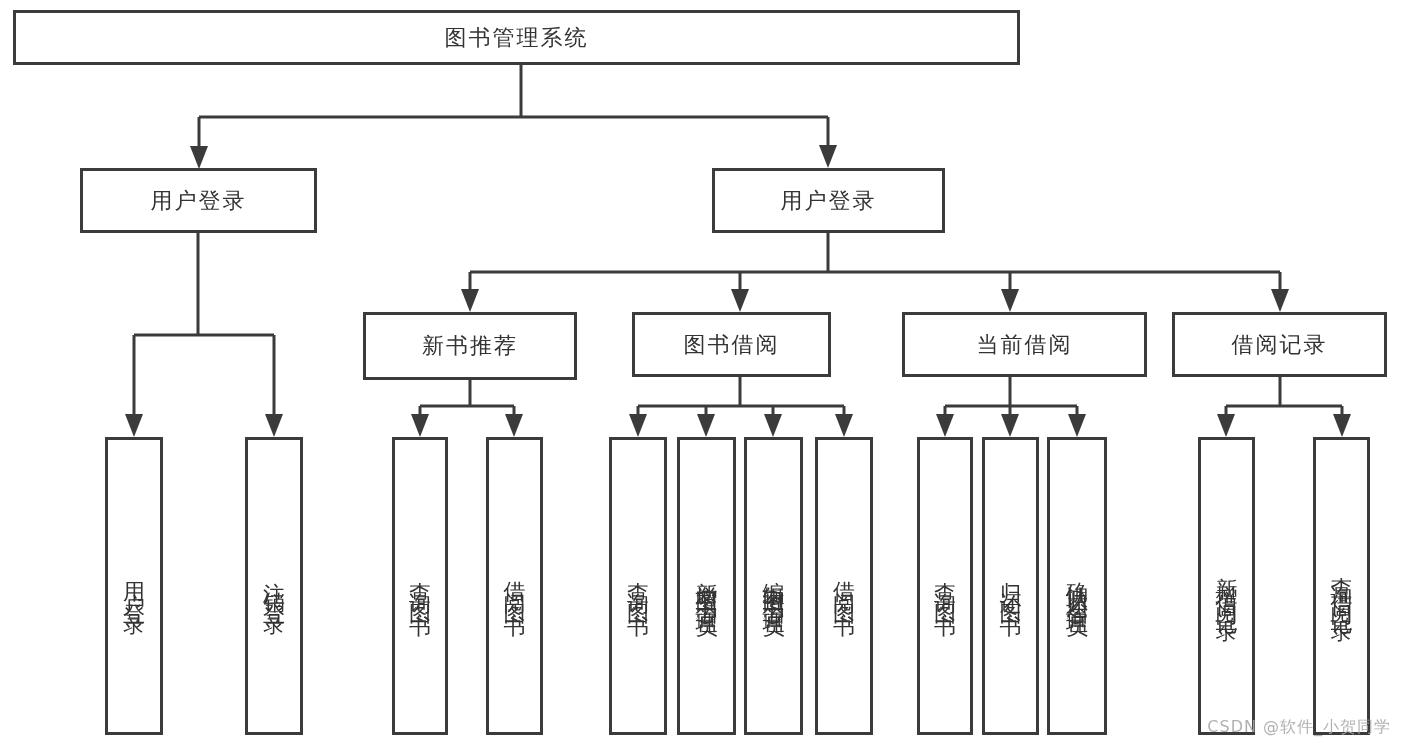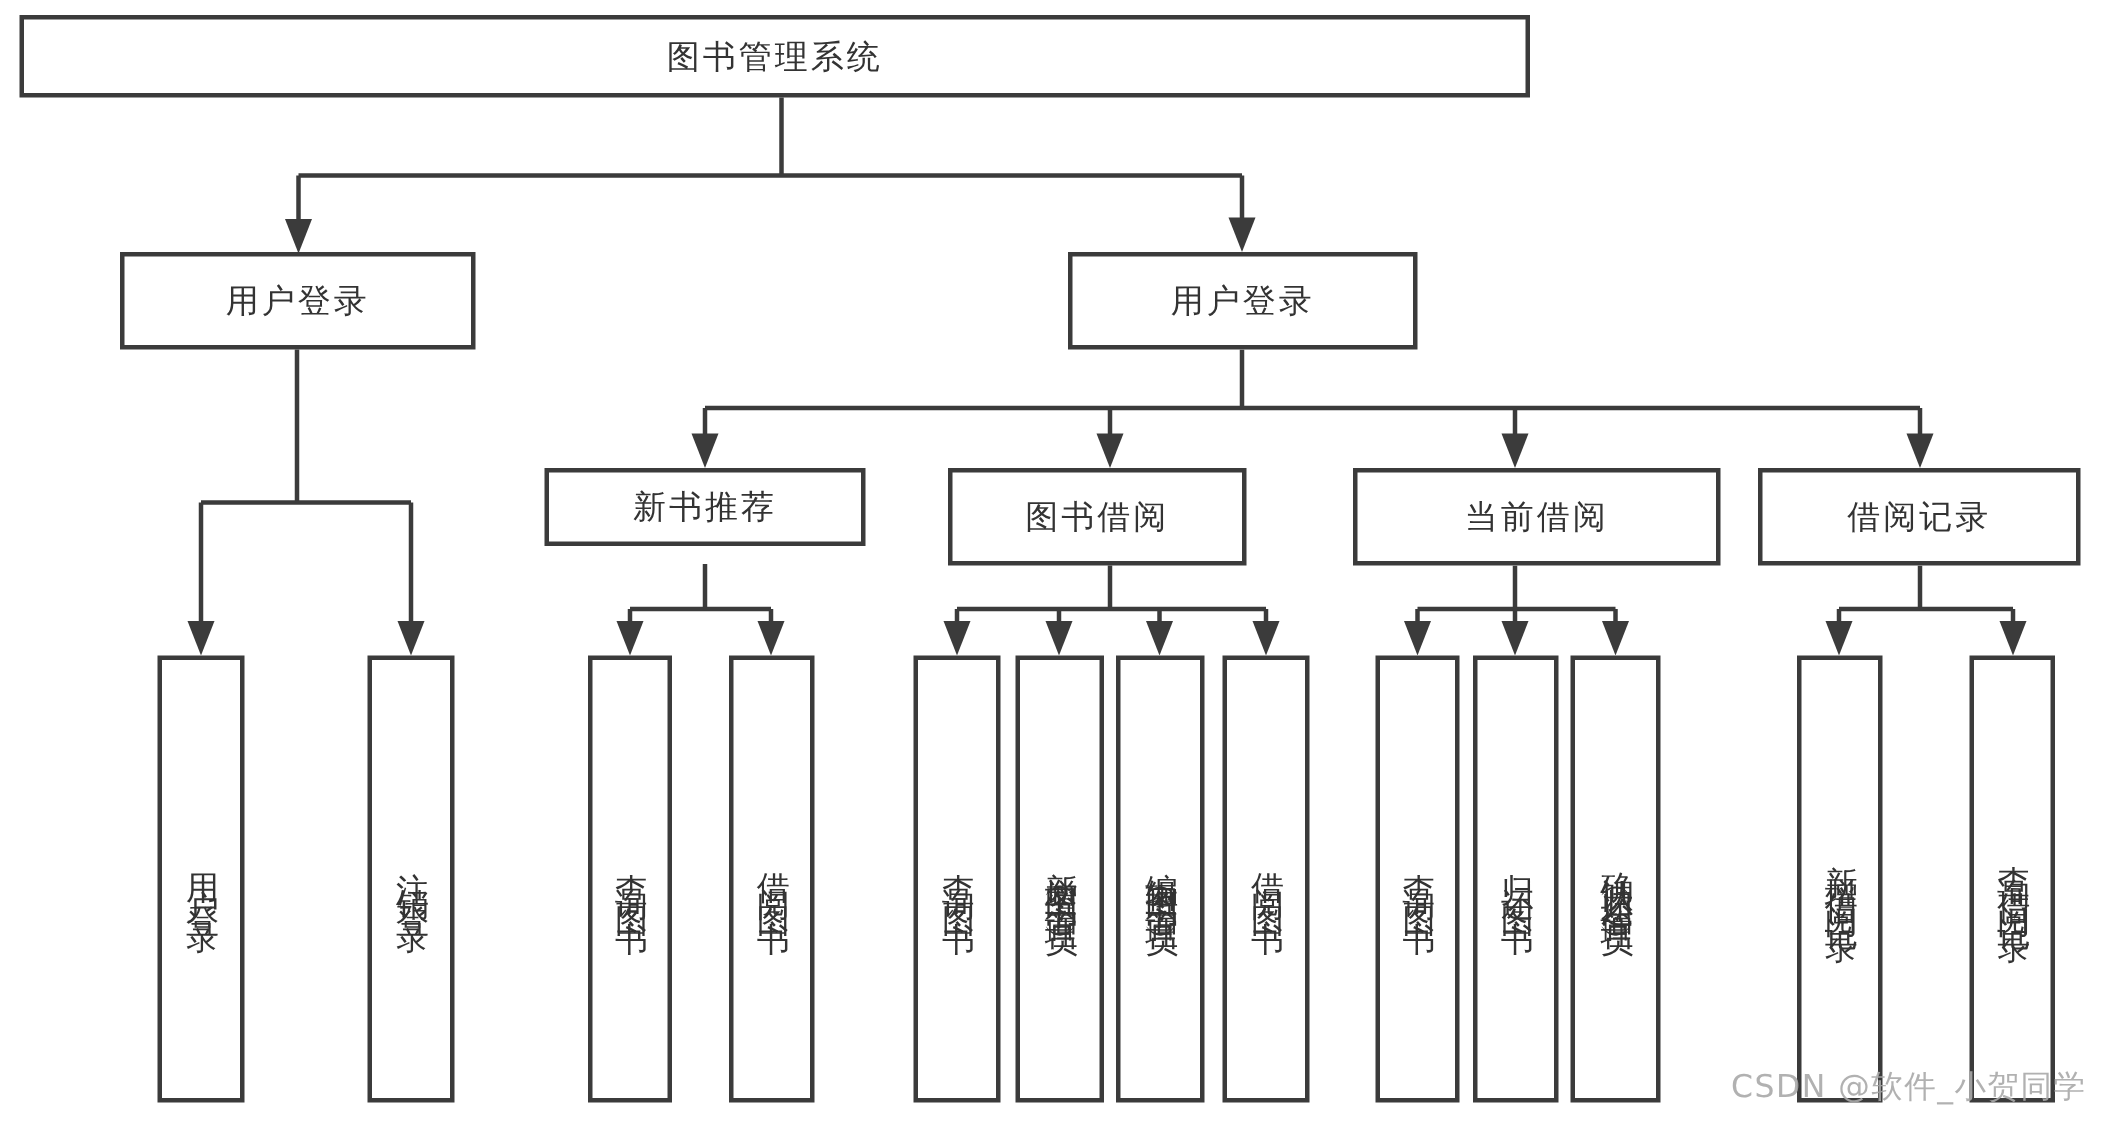--- a/index.html
+++ b/index.html
@@ -5,21 +5,21 @@
   html,body{margin:0;padding:0;background:#ffffff;}
   body{width:1405px;height:747px;position:relative;font-family:"DejaVu Sans",sans-serif;}
   .canvas{position:absolute;left:0;top:0;width:1405px;height:747px;background:#ffffff;overflow:hidden;}
   .connectors{position:absolute;left:0;top:0;z-index:1;}
   .box{position:absolute;box-sizing:border-box;border:3px solid #3b3b3b;background:#ffffff;
        display:flex;align-items:center;justify-content:center;color:#333333;z-index:2;}
   .box.h span{font-size:22px;letter-spacing:2px;white-space:nowrap;}
   .box.v span{writing-mode:vertical-rl;text-orientation:mixed;font-size:22px;letter-spacing:11px;line-height:1;}
   .box.v span.tight{letter-spacing:5px;}
   .box.v span.mid{letter-spacing:9px;}
-  .watermark{position:absolute;right:14px;bottom:9px;font-size:21px;letter-spacing:1px;
+  .watermark{position:absolute;right:14px;bottom:9px;font-size:16px;letter-spacing:1px;
              color:rgba(168,168,168,0.9);z-index:3;white-space:nowrap;}
 </style>
 </head>
 <body>
 
 <div class="canvas">
 
   <svg class="connectors" width="1405" height="747" viewBox="0 0 1405 747">
     <g stroke="#3b3b3b" stroke-width="3" fill="none">
 
@@ -97,21 +97,21 @@
     <span>图书管理系统</span>
   </div>
 
   <div class="box h" style="left:80px;top:168px;width:237px;height:65px">
     <span>用户登录</span>
   </div>
   <div class="box h" style="left:712px;top:168px;width:233px;height:65px">
     <span>用户登录</span>
   </div>
 
-  <div class="box h" style="left:363px;top:312px;width:214px;height:52px">
+  <div class="box h" style="left:363px;top:312px;width:214px;height:68px">
     <span>新书推荐</span>
   </div>
   <div class="box h" style="left:632px;top:312px;width:199px;height:65px">
     <span>图书借阅</span>
   </div>
   <div class="box h" style="left:902px;top:312px;width:245px;height:65px">
     <span>当前借阅</span>
   </div>
   <div class="box h" style="left:1172px;top:312px;width:215px;height:65px">
     <span>借阅记录</span>

